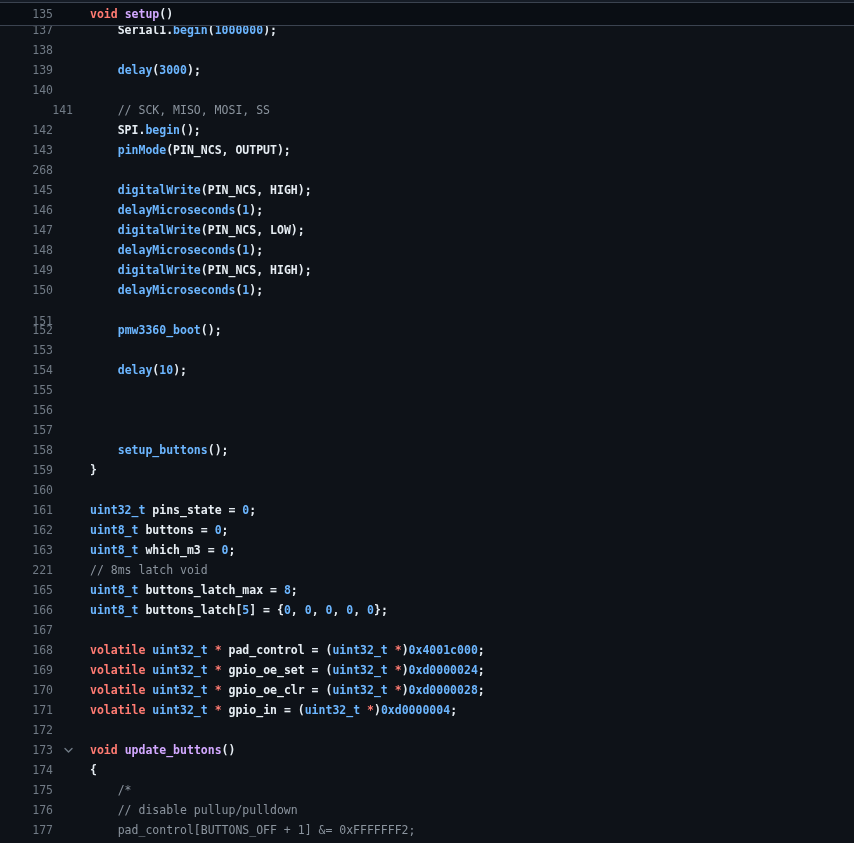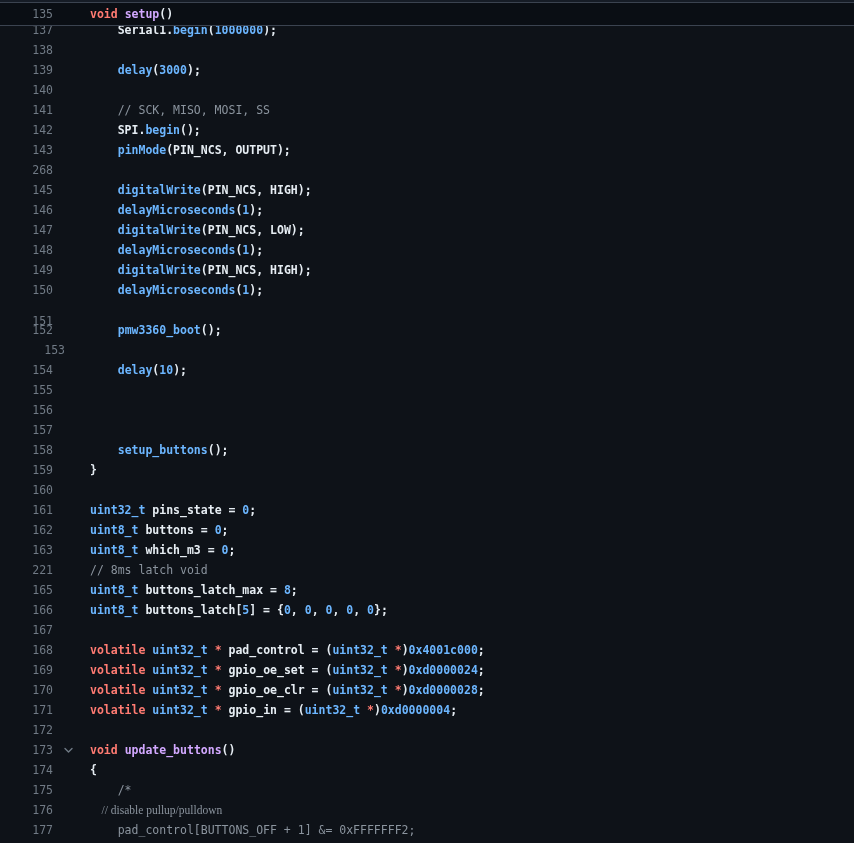--- a/index.html
+++ b/index.html
@@ -50,33 +50,33 @@
 </head>
 <body>
 
 <div class="viewport" style="background: rgb(14, 18, 24);">
 
   <div id="code-lines">
       <div class="row" style="top: 20px;"><span class="ln" style="color: rgb(112, 122, 133);">137</span><span class="code"><span class="tok tok-p" style="color: rgb(230, 237, 243);">    Serial1.</span><span class="tok tok-b" style="color: rgb(108, 182, 255);">begin</span><span class="tok tok-p" style="color: rgb(230, 237, 243);">(</span><span class="tok tok-b" style="color: rgb(108, 182, 255);">1000000</span><span class="tok tok-p" style="color: rgb(230, 237, 243);">);</span></span></div>
       <div class="row" style="top: 40px;"><span class="ln" style="color: rgb(112, 122, 133);">138</span><span class="code"></span></div>
       <div class="row" style="top: 60px;"><span class="ln" style="color: rgb(112, 122, 133);">139</span><span class="code"><span class="tok tok-p" style="color: rgb(230, 237, 243);">    </span><span class="tok tok-b" style="color: rgb(108, 182, 255);">delay</span><span class="tok tok-p" style="color: rgb(230, 237, 243);">(</span><span class="tok tok-b" style="color: rgb(108, 182, 255);">3000</span><span class="tok tok-p" style="color: rgb(230, 237, 243);">);</span></span></div>
       <div class="row" style="top: 80px;"><span class="ln" style="color: rgb(112, 122, 133);">140</span><span class="code"></span></div>
-      <div class="row" style="top: 100px;"><span class="ln" style="color: rgb(112, 122, 133);">141</span><span class="code"><span class="tok tok-c" style="color: rgb(139, 148, 158);">    // SCK, MISO, MOSI, SS</span></span></div>
+      <div class="row" style="top: 100px;"><span class="ln" style="color: rgb(112, 122, 133); padding-left: 20px;">141</span><span class="code"><span class="tok tok-c" style="color: rgb(139, 148, 158);">    // SCK, MISO, MOSI, SS</span></span></div>
       <div class="row" style="top: 120px;"><span class="ln" style="color: rgb(112, 122, 133);">142</span><span class="code"><span class="tok tok-p" style="color: rgb(230, 237, 243);">    SPI.</span><span class="tok tok-b" style="color: rgb(108, 182, 255);">begin</span><span class="tok tok-p" style="color: rgb(230, 237, 243);">();</span></span></div>
       <div class="row" style="top: 140px;"><span class="ln" style="color: rgb(112, 122, 133);">143</span><span class="code"><span class="tok tok-p" style="color: rgb(230, 237, 243);">    </span><span class="tok tok-b" style="color: rgb(108, 182, 255);">pinMode</span><span class="tok tok-p" style="color: rgb(230, 237, 243);">(PIN_NCS, OUTPUT);</span></span></div>
       <div class="row" style="top: 160px;"><span class="ln" style="color: rgb(112, 122, 133);">268</span><span class="code"></span></div>
       <div class="row" style="top: 180px;"><span class="ln" style="color: rgb(112, 122, 133);">145</span><span class="code"><span class="tok tok-p" style="color: rgb(230, 237, 243);">    </span><span class="tok tok-b" style="color: rgb(108, 182, 255);">digitalWrite</span><span class="tok tok-p" style="color: rgb(230, 237, 243);">(PIN_NCS, HIGH);</span></span></div>
       <div class="row" style="top: 200px;"><span class="ln" style="color: rgb(112, 122, 133);">146</span><span class="code"><span class="tok tok-p" style="color: rgb(230, 237, 243);">    </span><span class="tok tok-b" style="color: rgb(108, 182, 255);">delayMicroseconds</span><span class="tok tok-p" style="color: rgb(230, 237, 243);">(</span><span class="tok tok-b" style="color: rgb(108, 182, 255);">1</span><span class="tok tok-p" style="color: rgb(230, 237, 243);">);</span></span></div>
       <div class="row" style="top: 220px;"><span class="ln" style="color: rgb(112, 122, 133);">147</span><span class="code"><span class="tok tok-p" style="color: rgb(230, 237, 243);">    </span><span class="tok tok-b" style="color: rgb(108, 182, 255);">digitalWrite</span><span class="tok tok-p" style="color: rgb(230, 237, 243);">(PIN_NCS, LOW);</span></span></div>
       <div class="row" style="top: 240px;"><span class="ln" style="color: rgb(112, 122, 133);">148</span><span class="code"><span class="tok tok-p" style="color: rgb(230, 237, 243);">    </span><span class="tok tok-b" style="color: rgb(108, 182, 255);">delayMicroseconds</span><span class="tok tok-p" style="color: rgb(230, 237, 243);">(</span><span class="tok tok-b" style="color: rgb(108, 182, 255);">1</span><span class="tok tok-p" style="color: rgb(230, 237, 243);">);</span></span></div>
       <div class="row" style="top: 260px;"><span class="ln" style="color: rgb(112, 122, 133);">149</span><span class="code"><span class="tok tok-p" style="color: rgb(230, 237, 243);">    </span><span class="tok tok-b" style="color: rgb(108, 182, 255);">digitalWrite</span><span class="tok tok-p" style="color: rgb(230, 237, 243);">(PIN_NCS, HIGH);</span></span></div>
       <div class="row" style="top: 280px;"><span class="ln" style="color: rgb(112, 122, 133);">150</span><span class="code"><span class="tok tok-p" style="color: rgb(230, 237, 243);">    </span><span class="tok tok-b" style="color: rgb(108, 182, 255);">delayMicroseconds</span><span class="tok tok-p" style="color: rgb(230, 237, 243);">(</span><span class="tok tok-b" style="color: rgb(108, 182, 255);">1</span><span class="tok tok-p" style="color: rgb(230, 237, 243);">);</span></span></div>
       <div class="row" style="top: 311px;"><span class="ln" style="color: rgb(112, 122, 133);">151</span><span class="code"></span></div>
       <div class="row" style="top: 320px;"><span class="ln" style="color: rgb(112, 122, 133);">152</span><span class="code"><span class="tok tok-p" style="color: rgb(230, 237, 243);">    </span><span class="tok tok-b" style="color: rgb(108, 182, 255);">pmw3360_boot</span><span class="tok tok-p" style="color: rgb(230, 237, 243);">();</span></span></div>
-      <div class="row" style="top: 340px;"><span class="ln" style="color: rgb(112, 122, 133); padding-left: 12px;">153</span><span class="code"></span></div>
+      <div class="row" style="top: 340px;"><span class="ln" style="color: rgb(112, 122, 133);">153</span><span class="code"></span></div>
       <div class="row" style="top: 360px;"><span class="ln" style="color: rgb(112, 122, 133);">154</span><span class="code"><span class="tok tok-p" style="color: rgb(230, 237, 243);">    </span><span class="tok tok-b" style="color: rgb(108, 182, 255);">delay</span><span class="tok tok-p" style="color: rgb(230, 237, 243);">(</span><span class="tok tok-b" style="color: rgb(108, 182, 255);">10</span><span class="tok tok-p" style="color: rgb(230, 237, 243);">);</span></span></div>
       <div class="row" style="top: 380px; text-decoration: underline;"><span class="ln" style="color: rgb(112, 122, 133);">155</span><span class="code"></span></div>
       <div class="row" style="top: 400px;"><span class="ln" style="color: rgb(112, 122, 133);">156</span></div>
       <div class="row" style="top: 420px;"><span class="ln" style="color: rgb(112, 122, 133);">157</span><span class="code"></span></div>
       <div class="row" style="top: 440px;"><span class="ln" style="color: rgb(112, 122, 133);">158</span><span class="code"><span class="tok tok-p" style="color: rgb(230, 237, 243);">    </span><span class="tok tok-b" style="color: rgb(108, 182, 255);">setup_buttons</span><span class="tok tok-p" style="color: rgb(230, 237, 243);">();</span></span></div>
       <div class="row" style="top: 460px;"><span class="ln" style="color: rgb(112, 122, 133);">159</span><span class="code"><span class="tok tok-p" style="color: rgb(230, 237, 243);">}</span></span></div>
       <div class="row" style="top: 480px;"><span class="ln" style="color: rgb(112, 122, 133);">160</span><span class="code"></span></div>
       <div class="row" style="top: 500px;"><span class="ln" style="color: rgb(112, 122, 133);">161</span><span class="code"><span class="tok tok-b" style="color: rgb(108, 182, 255);">uint32_t</span><span class="tok tok-p" style="color: rgb(230, 237, 243);"> pins_state = </span><span class="tok tok-b" style="color: rgb(108, 182, 255);">0</span><span class="tok tok-p" style="color: rgb(230, 237, 243);">;</span></span></div>
       <div class="row" style="top: 520px;"><span class="ln" style="color: rgb(112, 122, 133);">162</span><span class="code"><span class="tok tok-b" style="color: rgb(108, 182, 255);">uint8_t</span><span class="tok tok-p" style="color: rgb(230, 237, 243);"> buttons = </span><span class="tok tok-b" style="color: rgb(108, 182, 255);">0</span><span class="tok tok-p" style="color: rgb(230, 237, 243);">;</span></span></div>
       <div class="row" style="top: 540px;"><span class="ln" style="color: rgb(112, 122, 133);">163</span><span class="code"><span class="tok tok-b" style="color: rgb(108, 182, 255);">uint8_t</span><span class="tok tok-p" style="color: rgb(230, 237, 243);"> which_m3 = </span><span class="tok tok-b" style="color: rgb(108, 182, 255);">0</span><span class="tok tok-p" style="color: rgb(230, 237, 243);">;</span></span></div>
@@ -87,21 +87,21 @@
       <div class="row" style="top: 640px;"><span class="ln" style="color: rgb(112, 122, 133);">168</span><span class="code"><span class="tok tok-k" style="color: rgb(255, 123, 114);">volatile</span><span class="tok tok-p" style="color: rgb(230, 237, 243);"> </span><span class="tok tok-b" style="color: rgb(108, 182, 255);">uint32_t</span><span class="tok tok-p" style="color: rgb(230, 237, 243);"> </span><span class="tok tok-k" style="color: rgb(255, 123, 114);">*</span><span class="tok tok-p" style="color: rgb(230, 237, 243);"> pad_control = (</span><span class="tok tok-b" style="color: rgb(108, 182, 255);">uint32_t</span><span class="tok tok-p" style="color: rgb(230, 237, 243);"> </span><span class="tok tok-k" style="color: rgb(255, 123, 114);">*</span><span class="tok tok-p" style="color: rgb(230, 237, 243);">)</span><span class="tok tok-b" style="color: rgb(108, 182, 255);">0x4001c000</span><span class="tok tok-p" style="color: rgb(230, 237, 243);">;</span></span></div>
       <div class="row" style="top: 660px;"><span class="ln" style="color: rgb(112, 122, 133);">169</span><span class="code"><span class="tok tok-k" style="color: rgb(255, 123, 114);">volatile</span><span class="tok tok-p" style="color: rgb(230, 237, 243);"> </span><span class="tok tok-b" style="color: rgb(108, 182, 255);">uint32_t</span><span class="tok tok-p" style="color: rgb(230, 237, 243);"> </span><span class="tok tok-k" style="color: rgb(255, 123, 114);">*</span><span class="tok tok-p" style="color: rgb(230, 237, 243);"> gpio_oe_set = (</span><span class="tok tok-b" style="color: rgb(108, 182, 255);">uint32_t</span><span class="tok tok-p" style="color: rgb(230, 237, 243);"> </span><span class="tok tok-k" style="color: rgb(255, 123, 114);">*</span><span class="tok tok-p" style="color: rgb(230, 237, 243);">)</span><span class="tok tok-b" style="color: rgb(108, 182, 255);">0xd0000024</span><span class="tok tok-p" style="color: rgb(230, 237, 243);">;</span></span></div>
       <div class="row" style="top: 680px;"><span class="ln" style="color: rgb(112, 122, 133);">170</span><span class="code"><span class="tok tok-k" style="color: rgb(255, 123, 114);">volatile</span><span class="tok tok-p" style="color: rgb(230, 237, 243);"> </span><span class="tok tok-b" style="color: rgb(108, 182, 255);">uint32_t</span><span class="tok tok-p" style="color: rgb(230, 237, 243);"> </span><span class="tok tok-k" style="color: rgb(255, 123, 114);">*</span><span class="tok tok-p" style="color: rgb(230, 237, 243);"> gpio_oe_clr = (</span><span class="tok tok-b" style="color: rgb(108, 182, 255);">uint32_t</span><span class="tok tok-p" style="color: rgb(230, 237, 243);"> </span><span class="tok tok-k" style="color: rgb(255, 123, 114);">*</span><span class="tok tok-p" style="color: rgb(230, 237, 243);">)</span><span class="tok tok-b" style="color: rgb(108, 182, 255);">0xd0000028</span><span class="tok tok-p" style="color: rgb(230, 237, 243);">;</span></span></div>
       <div class="row" style="top: 700px;"><span class="ln" style="color: rgb(112, 122, 133);">171</span><span class="code"><span class="tok tok-k" style="color: rgb(255, 123, 114);">volatile</span><span class="tok tok-p" style="color: rgb(230, 237, 243);"> </span><span class="tok tok-b" style="color: rgb(108, 182, 255);">uint32_t</span><span class="tok tok-p" style="color: rgb(230, 237, 243);"> </span><span class="tok tok-k" style="color: rgb(255, 123, 114);">*</span><span class="tok tok-p" style="color: rgb(230, 237, 243);"> gpio_in = (</span><span class="tok tok-b" style="color: rgb(108, 182, 255);">uint32_t</span><span class="tok tok-p" style="color: rgb(230, 237, 243);"> </span><span class="tok tok-k" style="color: rgb(255, 123, 114);">*</span><span class="tok tok-p" style="color: rgb(230, 237, 243);">)</span><span class="tok tok-b" style="color: rgb(108, 182, 255);">0xd0000004</span><span class="tok tok-p" style="color: rgb(230, 237, 243);">;</span></span></div>
       <div class="row" style="top: 720px;"><span class="ln" style="color: rgb(112, 122, 133);">172</span><span class="code"></span></div>
       <div class="row" style="top: 740px;"><span class="ln" style="color: rgb(112, 122, 133);">173</span><span class="fold"><svg width="11" height="11" viewBox="0 0 11 11">
             <polyline points="2,3.5 5.5,7 9,3.5" fill="none" stroke="#707a85" stroke-width="1.4" stroke-linecap="round" stroke-linejoin="round"></polyline>
           </svg></span><span class="code"><span class="tok tok-k" style="color: rgb(255, 123, 114);">void</span><span class="tok tok-p" style="color: rgb(230, 237, 243);"> </span><span class="tok tok-f" style="color: rgb(210, 168, 255);">update_buttons</span><span class="tok tok-p" style="color: rgb(230, 237, 243);">()</span></span></div>
       <div class="row" style="top: 760px;"><span class="ln" style="color: rgb(112, 122, 133);">174</span><span class="code"><span class="tok tok-p" style="color: rgb(230, 237, 243);">{</span></span></div>
       <div class="row" style="top: 780px;"><span class="ln" style="color: rgb(112, 122, 133);">175</span><span class="code"><span class="tok tok-c" style="color: rgb(139, 148, 158);">    /*</span></span></div>
-      <div class="row" style="top: 800px;"><span class="ln" style="color: rgb(112, 122, 133);">176</span><span class="code"><span class="tok tok-c" style="color: rgb(139, 148, 158); font-family: Liberation Serif, serif;">    // disable pullup/pulldown</span></span></div>
+      <div class="row" style="top: 800px;"><span class="ln" style="color: rgb(112, 122, 133);">176</span><span class="code"><span class="tok tok-c" style="color: rgb(139, 148, 158);">    // disable pullup/pulldown</span></span></div>
       <div class="row" style="top: 820px;"><span class="ln" style="color: rgb(112, 122, 133);">177</span><span class="code"><span class="tok tok-c" style="color: rgb(139, 148, 158);">    pad_control[BUTTONS_OFF + 1] &amp;= 0xFFFFFFF2;</span></span></div>
     </div>
 
   <div class="sticky">
     <div class="sticky-strip" style="background: rgb(22, 28, 38); border-bottom-color: rgb(59, 67, 80);"></div>
     <div class="sticky-row" style="background: rgb(10, 14, 20); border-bottom-color: rgb(59, 67, 80);">
       <span class="ln" style="color: rgb(112, 122, 133);">135</span>
       <span class="code" id="sticky-code"><span class="tok tok-k" style="color: rgb(255, 123, 114);">void</span><span class="tok tok-p" style="color: rgb(230, 237, 243);"> </span><span class="tok tok-f" style="color: rgb(210, 168, 255);">setup</span><span class="tok tok-p" style="color: rgb(230, 237, 243);">()</span></span>
     </div>
   </div>

